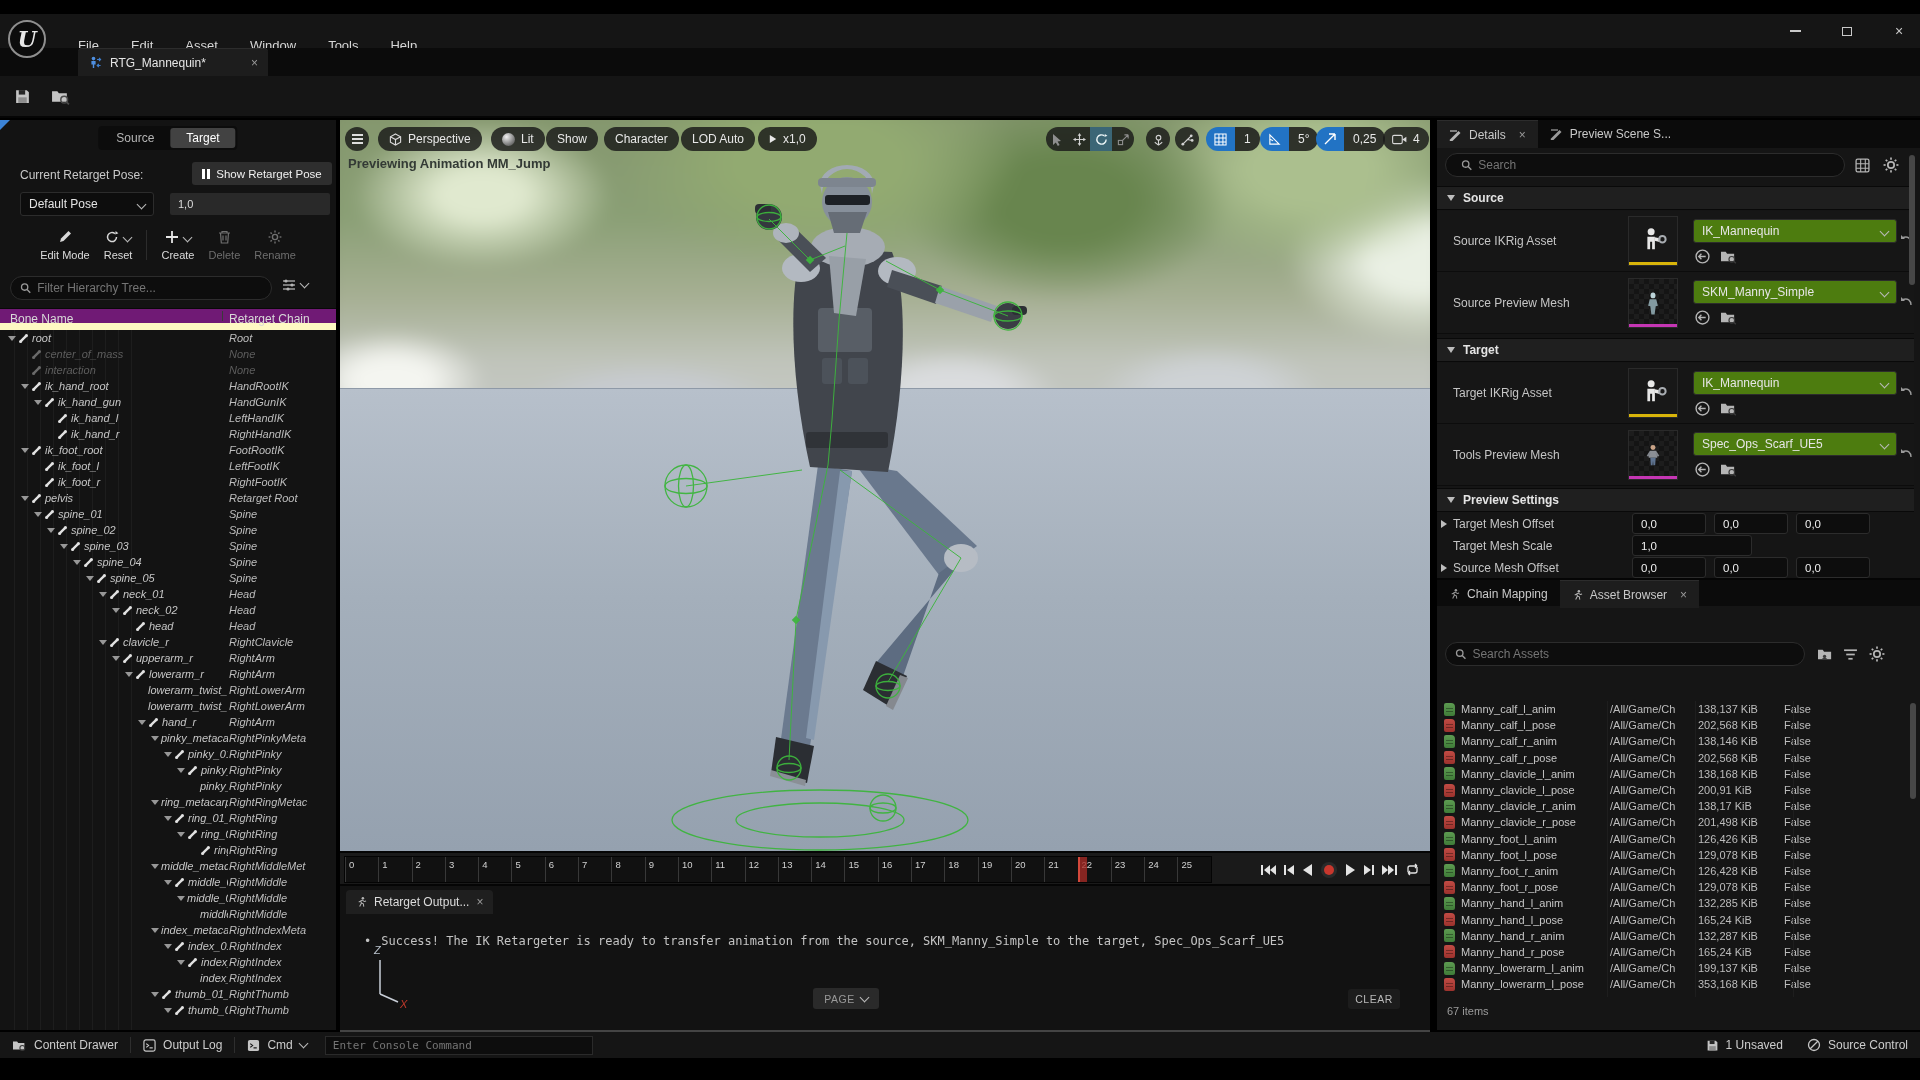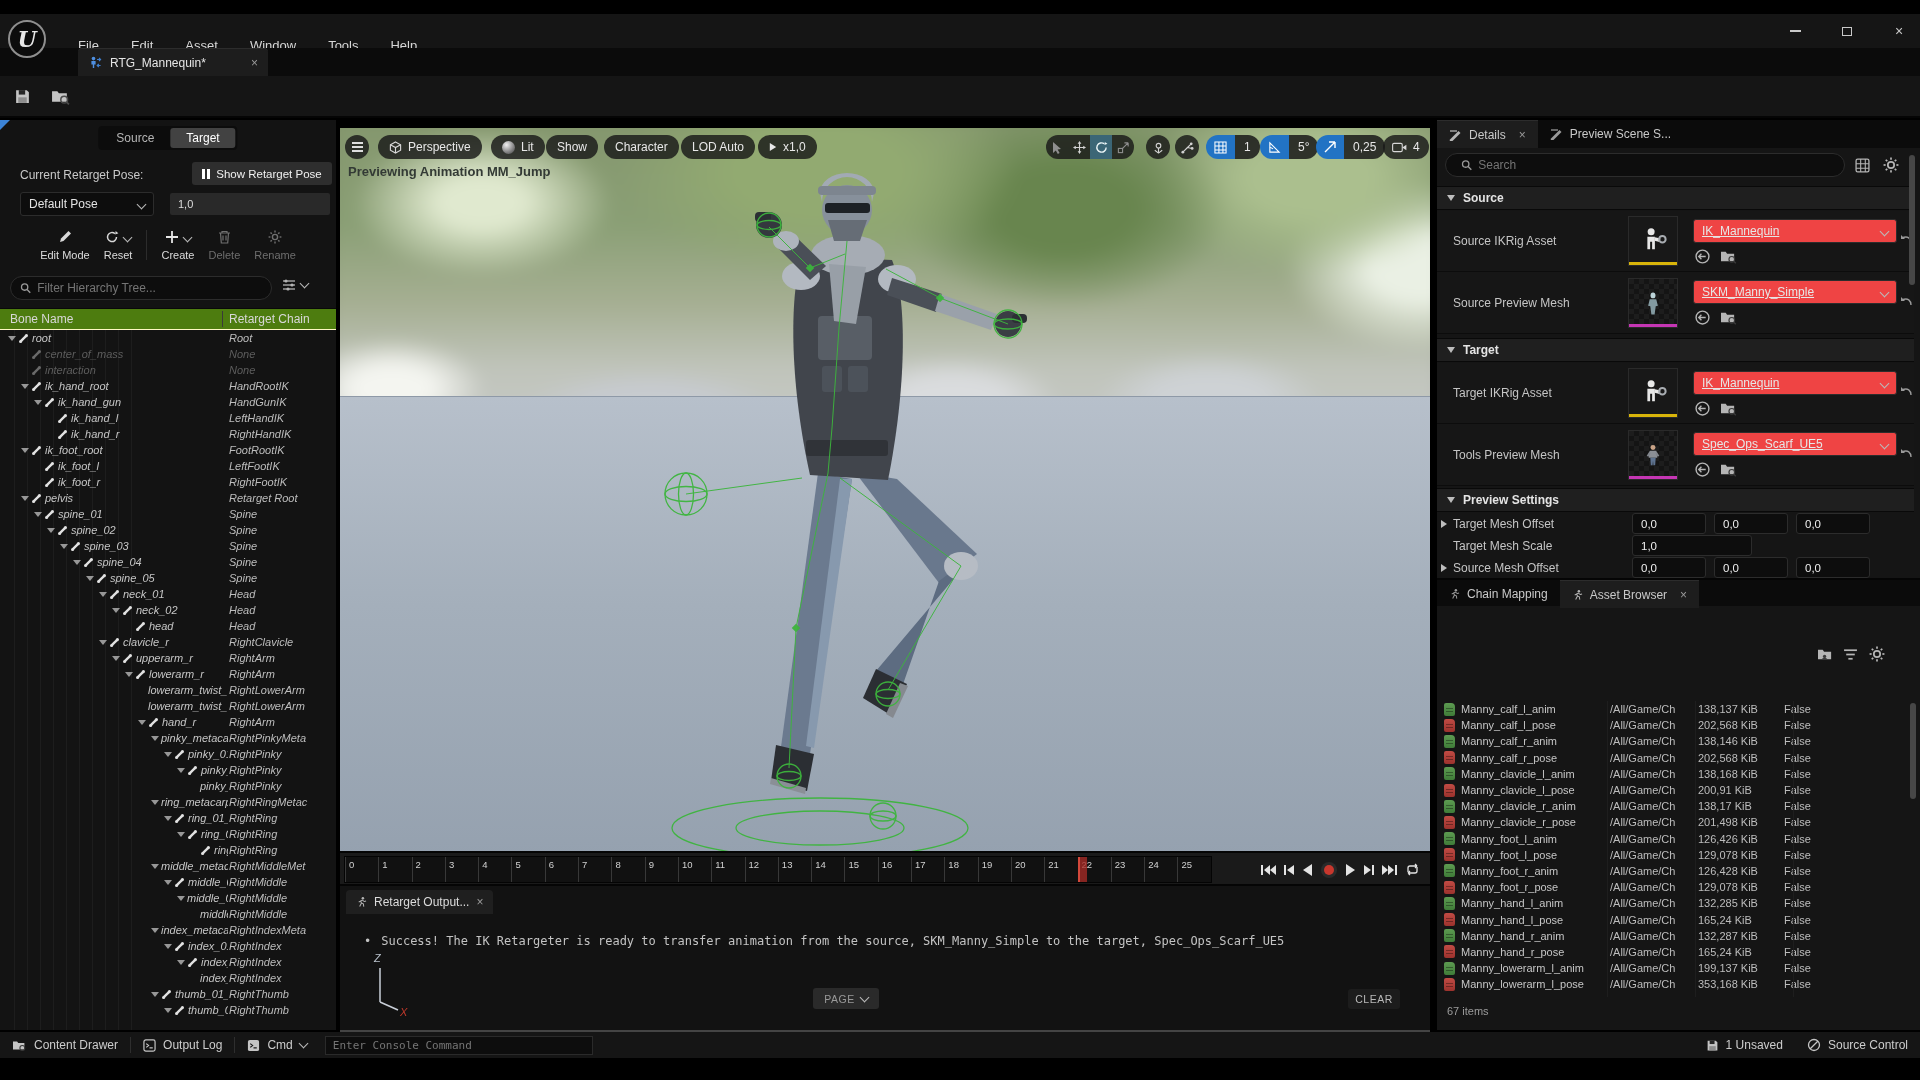--- a/index.html
+++ b/index.html
@@ -18,21 +18,21 @@
   .wc .box{width:10px;height:9px;border:1.5px solid #c9c9c9;}
   .tabrow{position:absolute;left:0;top:48px;width:1920px;height:28px;background:#0b0b0b;}
   .doc-tab{position:absolute;left:78px;top:48px;width:190px;height:28px;background:#1d1d1d;border-top:1px solid #2c2c2c;
     display:flex;align-items:center;gap:8px;padding:0 10px;font-size:12px;color:#e6e6e6;border-radius:4px 4px 0 0;}
   .doc-tab .x{margin-left:auto;color:#9a9a9a;font-size:12px;}
   .apptool{position:absolute;left:0;top:76px;width:1920px;height:42px;background:#151515;border-bottom:2px solid #050505;
     display:flex;align-items:center;gap:20px;padding:0 14px;}
   
   .left-panel{position:absolute;left:0;top:120px;width:336px;height:910px;background:#131313;overflow:hidden;}
   .corner{position:absolute;left:0;top:0;width:0;height:0;border-top:10px solid #3c84d8;border-right:10px solid transparent;z-index:9;}
-  .viewport{position:absolute;left:340px;top:128px;width:1090px;height:920px;background:#444;overflow:hidden;padding-left:35px;}
+  .viewport{position:absolute;left:340px;top:120px;width:1090px;height:920px;background:#444;overflow:hidden;padding-left:35px;}
   .timeline{position:absolute;left:340px;top:851px;width:1090px;height:33px;background:#1a1a1a;border-top:2px solid #050505;}
   .output-panel{position:absolute;left:340px;top:884px;width:1090px;height:146px;background:#121212;border-top:2px solid #050505;}
   .right-panel{position:absolute;left:1437px;top:120px;width:483px;height:910px;background:#151515;overflow:hidden;}
   .statusbar{position:absolute;left:0;top:1032px;width:1920px;height:26px;background:#151515;display:flex;align-items:center;font-size:12px;}
   
   .st-tabs{position:absolute;left:50%;transform:translateX(-50%);top:6px;display:flex;background:#0c0c0c;border-radius:4px;padding:2px;}
   .st-tab{padding:3px 16px;font-size:12px;border-radius:3px;color:#b5b5b5;}
   .st-tab.active{background:#424242;color:#fff;}
   .pose-label{position:absolute;left:20px;top:48px;font-size:12px;color:#c9c9c9;}
   .show-pose{position:absolute;left:192px;top:42px;width:140px;height:23px;background:#2e2e2e;border-radius:3px;
@@ -45,21 +45,21 @@
   .chev{width:7px;height:7px;border-right:1.5px solid #bbb;border-bottom:1.5px solid #bbb;transform:rotate(45deg);margin-left:auto;flex:none;}
   .toolrow{position:absolute;left:0;top:102px;width:336px;height:46px;display:flex;align-items:center;justify-content:center;gap:14px;}
   .tbtn{display:flex;flex-direction:column;align-items:center;gap:3px;font-size:11px;color:#dcdcdc;}
   .tbtn.dim{color:#6e6e6e;}
   .tbtn .irow{display:flex;align-items:flex-start;gap:2px;height:16px;}
   .vdiv{width:1px;height:30px;background:#2c2c2c;}
   .filter{position:absolute;left:10px;top:156px;width:262px;height:24px;background:#0d0d0d;border:1px solid #2c2c2c;border-radius:12px;
     display:flex;align-items:center;gap:6px;padding:0 9px;}
   .filter input,.search input{background:transparent;border:none;outline:none;color:#8a8a8a;font-size:12px;width:100%;font-family:inherit;}
   .fopts{position:absolute;left:282px;top:158px;display:flex;align-items:center;gap:5px;}
-  .tree-head{position:absolute;left:0;top:188px;width:336px;height:22px;background:#4d7c0f;border-top:1px solid #090909;border-bottom:1px solid #fef9c3;
+  .tree-head{position:absolute;left:0;top:188px;width:336px;height:22px;background:#701a75;border-top:1px solid #090909;border-bottom:7px solid #fef9c3;
     font-size:12px;color:#d8d8d8;}
   .tree-head .c1{position:absolute;left:10px;top:3px;}
   .tree-head .c2{position:absolute;left:229px;top:3px;}
   .tree-head .sep{position:absolute;left:222px;top:2px;bottom:2px;width:1px;background:#3a3a3a;}
   .tree{position:absolute;left:0;top:210px;width:336px;height:700px;overflow:hidden;
     background:repeating-linear-gradient(90deg,#1d1d1d 0 1px,transparent 1px 13px) 14px 0/120px 100% no-repeat;}
   .trow{position:relative;height:16px;display:flex;align-items:center;font-size:11px;font-style:italic;color:#c6c6c6;}
   .trow .tnm{display:flex;align-items:center;width:228px;overflow:hidden;flex:none;}
   .tind{flex:none;height:1px;}
   .texp{flex:none;width:0;height:0;border-left:4px solid transparent;border-right:4px solid transparent;border-top:5.5px solid #979797;margin-right:2px;}
@@ -125,22 +125,22 @@
   .sec-head{position:absolute;left:0;width:477px;height:24px;background:#1f1f1f;border-top:1px solid #090909;border-bottom:1px solid #090909;
     display:flex;align-items:center;gap:8px;padding:0 10px;font-size:12px;font-weight:bold;color:#e4e4e4;}
   .tri-d{width:0;height:0;border-left:4.5px solid transparent;border-right:4.5px solid transparent;border-top:6px solid #bdbdbd;}
   .tri-r{width:0;height:0;border-top:4.5px solid transparent;border-bottom:4.5px solid transparent;border-left:6px solid #bdbdbd;}
   .drow{position:absolute;left:0;width:477px;border-bottom:1px solid #0c0c0c;background:#161616;}
   .drow .dlab{position:absolute;left:16px;top:50%;transform:translateY(-50%);font-size:12px;color:#c5c5c5;}
   .thumb{position:absolute;left:191px;top:50%;transform:translateY(-50%);width:50px;height:50px;background:#181818;border:1px solid #2a2a2a;
     display:flex;align-items:center;justify-content:center;}
   .thumb.checker{background:repeating-conic-gradient(#141414 0 25%,#1d1d1d 0 50%) 0 0/10px 10px;}
   .thumb .ul{position:absolute;left:0;bottom:0;width:100%;height:3px;}
-  .dd{position:absolute;left:256px;width:204px;height:24px;background:#ef4444;border:1px solid #2c2c2c;border-radius:3px;
-    display:flex;align-items:center;padding:8px 8px;font-size:12px;color:#e6e6e6;text-decoration:underline;}
+  .dd{position:absolute;left:256px;width:204px;height:24px;background:#4d7c0f;border:1px solid #2c2c2c;border-radius:3px;
+    display:flex;align-items:center;padding:8px 8px;font-size:12px;color:#e6e6e6;}
   .mini-icons{position:absolute;left:258px;display:flex;gap:10px;}
   .reset-arrow{position:absolute;left:462px;top:50%;transform:translateY(-50%);}
   .vfield{position:absolute;height:21px;background:#0d0d0d;border:1px solid #2c2c2c;border-radius:3px;display:flex;align-items:center;
     padding:0 8px;font-size:11.5px;color:#eee;}
   .prow{position:absolute;left:0;width:477px;height:21px;display:flex;align-items:center;}
   .prow .plab{position:absolute;left:16px;font-size:12px;color:#c5c5c5;}
   .prow .pexp{position:absolute;left:4px;}
   .export-btn{position:absolute;left:4px;top:492px;width:473px;height:23px;background:#222;border-radius:2px;
     display:flex;align-items:center;justify-content:center;gap:7px;font-size:12px;color:#7d7d7d;}
   .at-head{position:absolute;left:0;top:556px;width:477px;height:24px;background:#232323;border-top:1px solid #090909;border-bottom:1px solid #090909;
@@ -1427,20 +1427,27 @@
       <svg width="11" height="12" viewBox="0 0 12 12">
         <circle cx="7.5" cy="2" r="1.4" fill="#b5b5b5"></circle>
         <path d="M4 11 6 7 5 5l2-1 2 1.5 2-.5M6 7l2 1 .5 3M5 5 3 6" stroke="#b5b5b5" stroke-width="1.1" fill="none"></path>
         </svg>
       <span>Asset Browser</span>
       <span class="x">×</span>
     </div>
   </div>
 
 
+  <div class="search" style="left:8px;top:522px;width:360px;">
+    <svg width="12" height="12" viewBox="0 0 12 12">
+      <circle cx="5" cy="5" r="3.4" fill="none" stroke="#9a9a9a" stroke-width="1.4"></circle>
+      <line x1="7.6" y1="7.6" x2="11" y2="11" stroke="#9a9a9a" stroke-width="1.5"></line>
+      </svg>
+    <input placeholder="Search Assets" style="">
+  </div>
   <svg style="position:absolute;left:380px;top:527px;" width="17" height="15" viewBox="0 0 18 16">
     <path d="M1 3h5l1.5 2H15v8H1Z" fill="#b5b5b5"></path>
       <circle cx="8" cy="10" r="1.8" fill="#3a3a3a"></circle>
     <path d="M5 13c.5-1.8 5.5-1.8 6 0Z" fill="#3a3a3a"></path>
     </svg>
   <svg style="position:absolute;left:406px;top:528px;" width="15" height="13" viewBox="0 0 14 12">
     <line x1="1" y1="2" x2="13" y2="2" stroke="#b5b5b5" stroke-width="1.6"></line>
     <line x1="3" y1="6" x2="11" y2="6" stroke="#b5b5b5" stroke-width="1.6"></line>
     <line x1="5" y1="10" x2="9" y2="10" stroke="#b5b5b5" stroke-width="1.6"></line>
     </svg>

